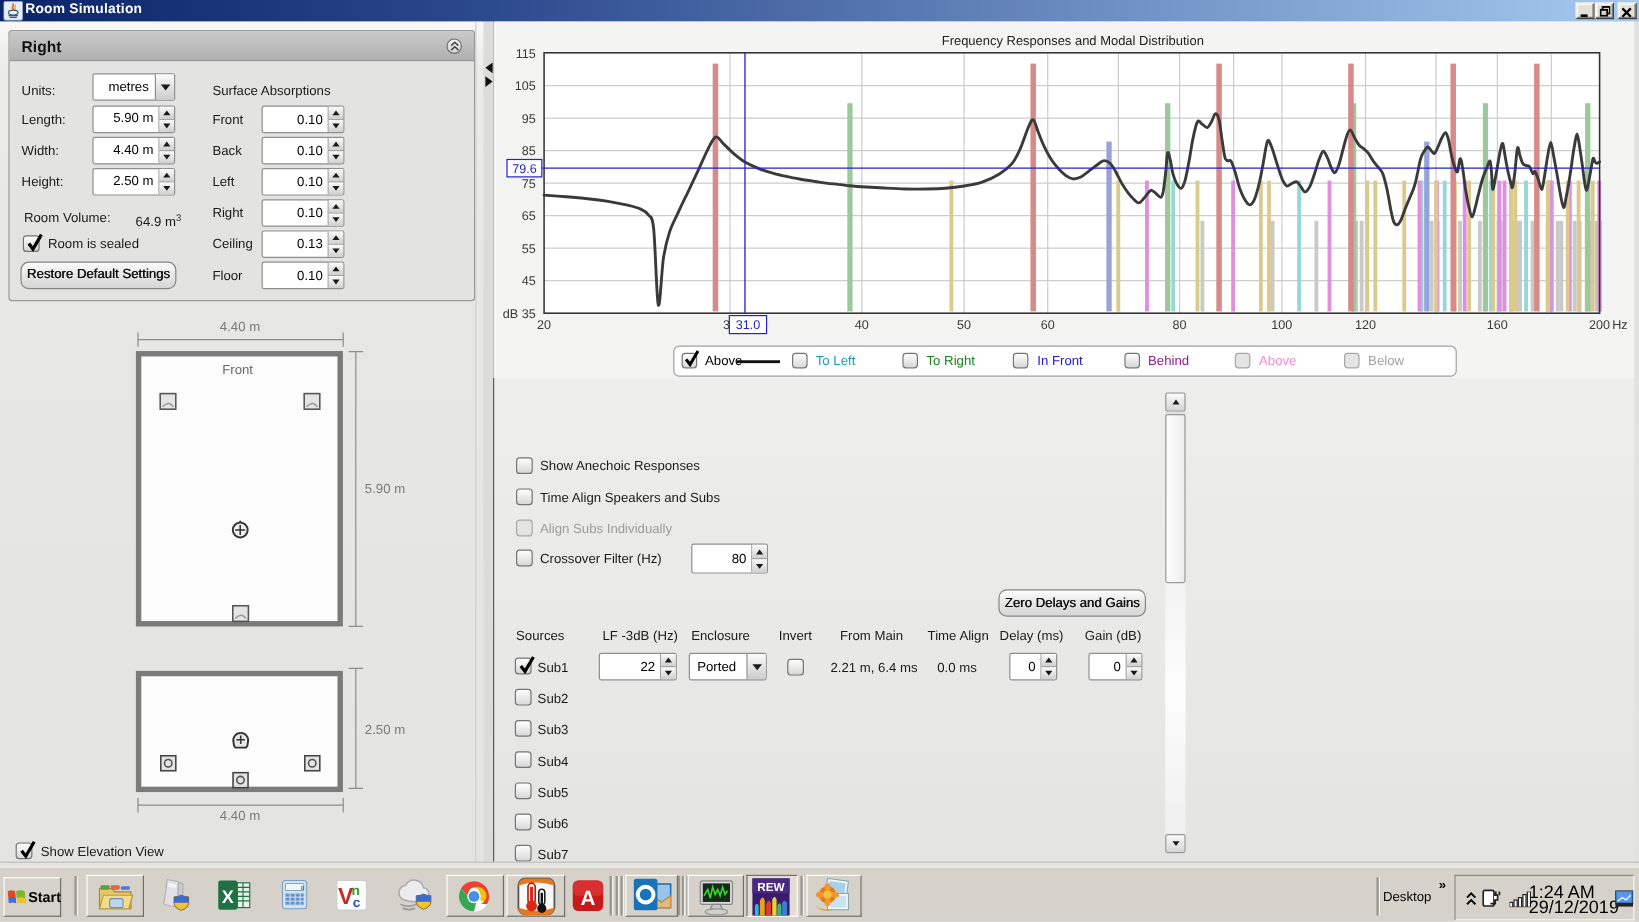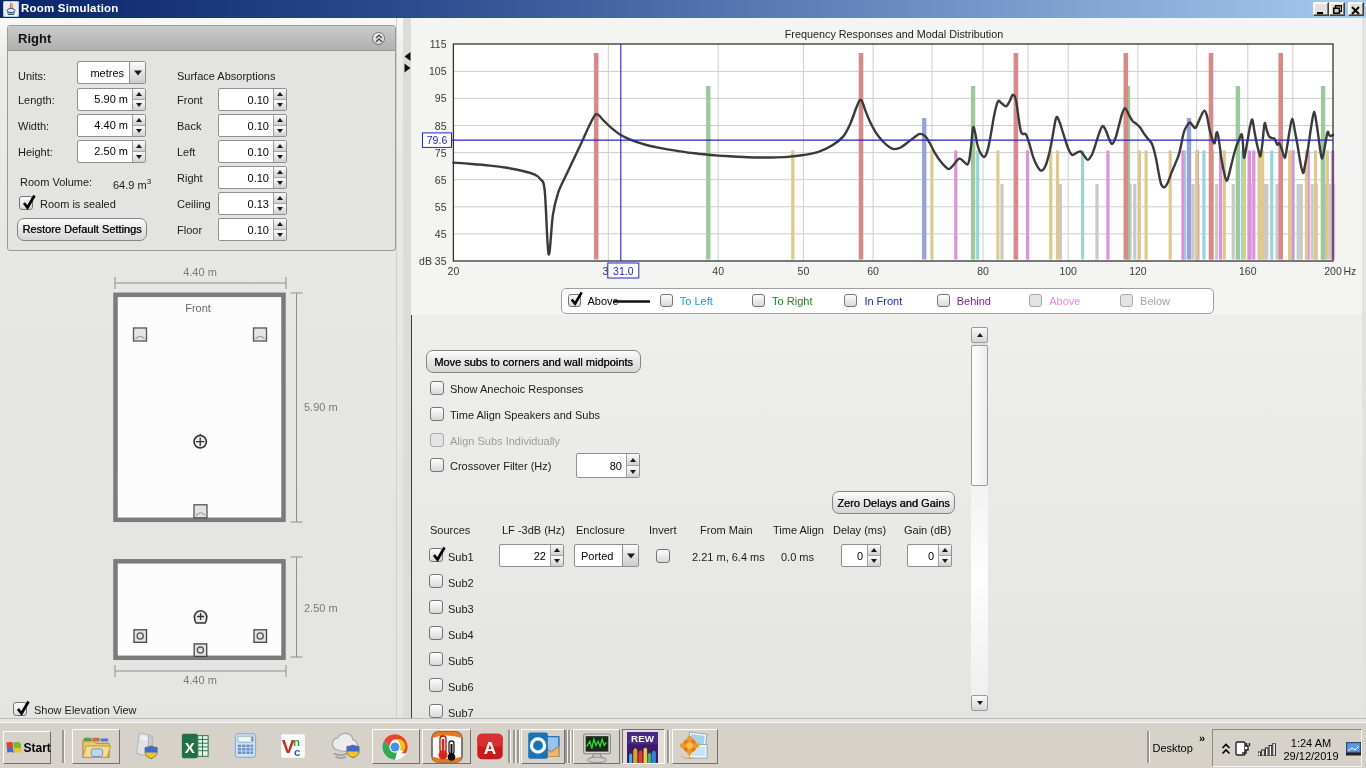--- a/index.html
+++ b/index.html
@@ -36,21 +36,21 @@
 .leg-item{top:4.5px;display:flex;align-items:flex-start;gap:7px;font-size:11px}
 .leg-item span{margin-top:1px}
 .sb{background:linear-gradient(180deg,#e0e0e0,#f0f0f0 35%,#fdfdfd 65%,#ededed)}
 .sbbtn{background:linear-gradient(#fafafa,#d5d5d5);border:1px solid #9a9a9a;border-radius:2px}
 .sbthumb{background:linear-gradient(90deg,#fdfdfd,#ededed);border:1px solid #9a9a9a;border-radius:2px}
 #taskbar{left:0;top:722px;width:1366px;height:46px;background:#d6d2ca;border-top:1px solid #f8f6f2}
 .tkbtn{border:1px solid;border-color:#fdfcfa #71706c #71706c #fdfcfa;background:#d6d2ca}
 .tkbtn.pressed{border-color:#71706c #fdfcfa #fdfcfa #71706c;background:#e2ded6}
 .vsep{width:2px;background:#9b9892;box-shadow:1px 0 0 #f6f4f0}
 #tray{border:1px solid;border-color:#8e8b85 #f8f6f2 #f8f6f2 #8e8b85;background:#d6d2ca}
-.trayclock{font-size:11px;color:#000;text-align:center;line-height:13.5px}
+.trayclock{font-size:15px;color:#000;line-height:13.5px}
 svg{display:block}
 </style></head>
 <body>
 <div id="title" class="abs">
     <svg class="abs" style="left:3px;top:1px" width="16" height="16" viewBox="0 0 16 16">
 <rect x="0" y="0" width="16" height="16" rx="2" fill="#e8eef6" stroke="#8ea8c8" stroke-width="1"></rect>
 <path d="M7.5 2 C9.5 3.5 5.5 5 8.5 7" stroke="#e07820" stroke-width="1.6" fill="none"></path>
 <path d="M9.5 3 C11 4 8 5.5 10 7" stroke="#e8a050" stroke-width="1.2" fill="none"></path>
 <ellipse cx="8" cy="9.5" rx="4" ry="2" fill="none" stroke="#385a80" stroke-width="1"></ellipse>
 <path d="M4 12 h8 M5 13.5 h6" stroke="#385a80" stroke-width="1"></path>
@@ -452,21 +452,20 @@
     </div>
     <div class="leg-item abs" style="left:558.0999999999999px">
       <div class="cb  dis" style="left:0px;top:0px;width:13px;height:13px"></div>
       <span style="color:#a2a2a2">Below</span>
     </div>
     <svg class="abs" style="left:52px;top:10.5px" width="36" height="3" viewBox="0 0 36 3">
       <line x1="0" y1="1.5" x2="36" y2="1.5" stroke="#111" stroke-width="2.4"></line>
     </svg>
   </div>
 <div id="rbot" class="abs">
-    <div class="btn abs" style="left:14px;top:35px;width:215px;height:23px">Move subs to corners and wall midpoints</div>
     <div class="cb abs" style="left:18px;top:66px;width:14px;height:14px"></div>
     <div class="lbl abs" style="left:38px;top:67.5px">Show Anechoic Responses</div>
     <div class="cb abs" style="left:18px;top:92px;width:14px;height:14px"></div>
     <div class="lbl abs" style="left:38px;top:93.5px">Time Align Speakers and Subs</div>
     <div class="cb abs dis" style="left:18px;top:118px;width:14px;height:14px"></div>
     <div class="lbl abs" style="left:38px;top:119.5px;color:#9c9c9c">Align Subs Individually</div>
     <div class="cb abs" style="left:18px;top:143px;width:14px;height:14px"></div>
     <div class="lbl abs" style="left:38px;top:144.5px">Crossover Filter (Hz)</div>
     <div class="spin abs" style="left:164px;top:138px;width:64px;height:25px">
 <div class="v">80</div>

